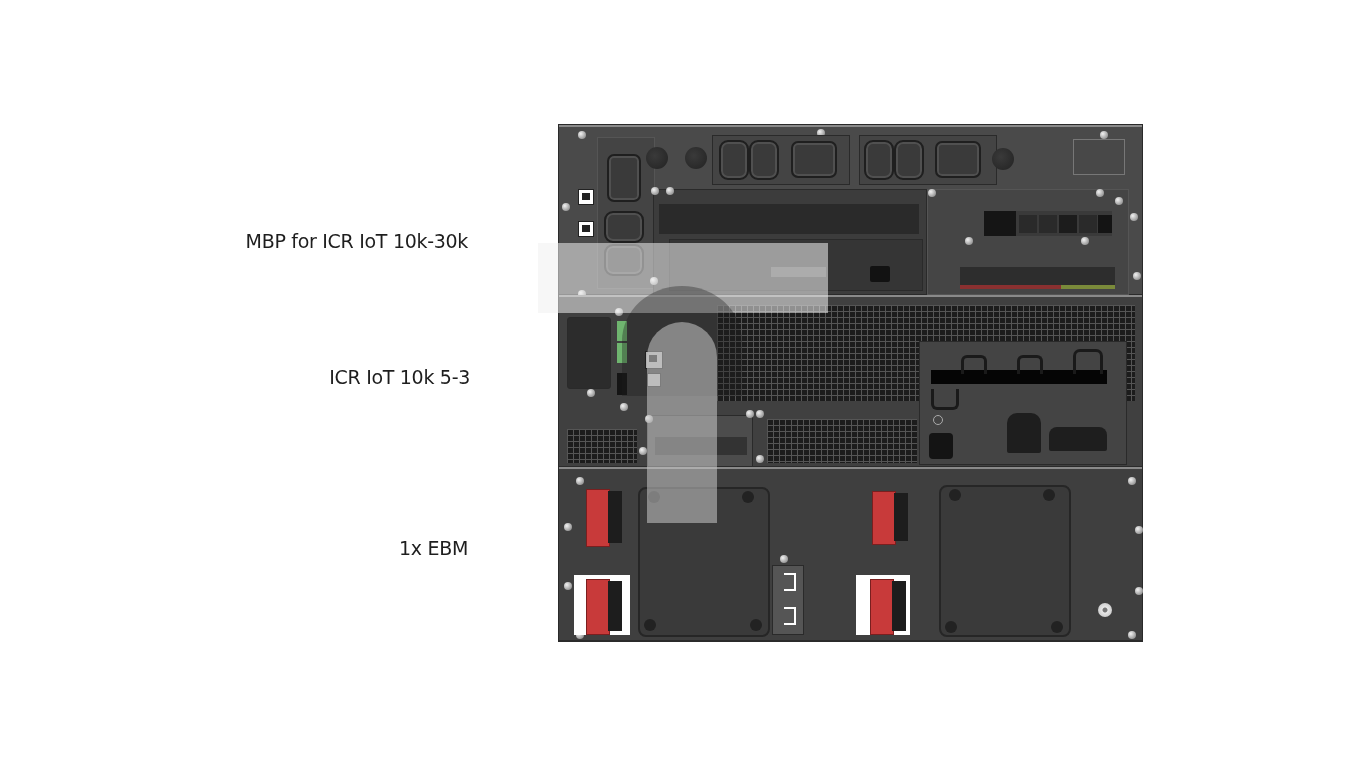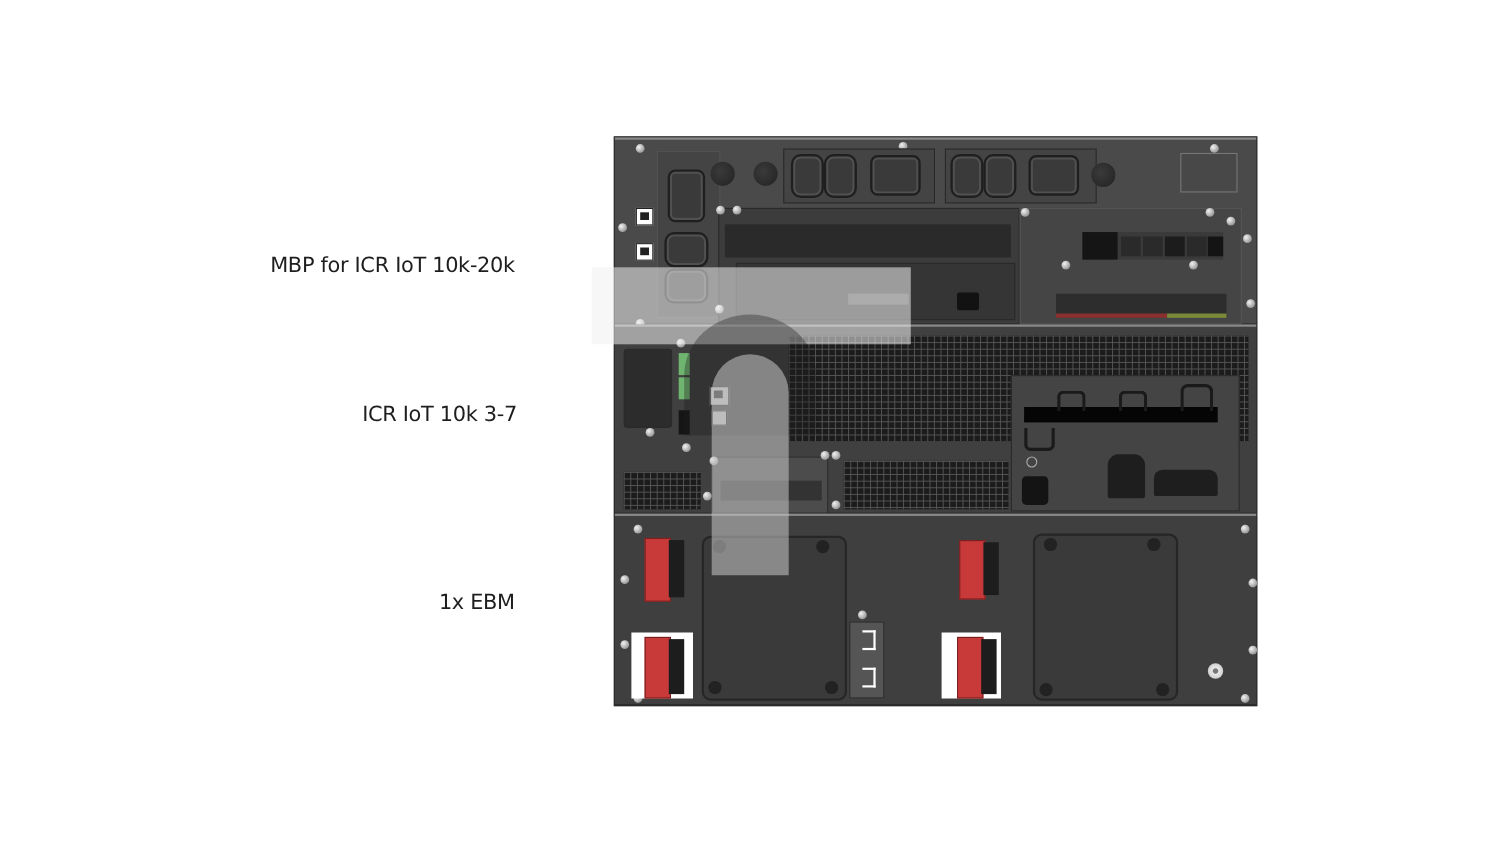--- a/index.html
+++ b/index.html
@@ -19,22 +19,22 @@
   .redconn{position:absolute;background:#c83a3a;border:1px solid #7a1f1f;}
   .blkhalf{position:absolute;background:#1d1d1d;}
   .cover{position:absolute;background:#3a3a3a;border:2px solid #262626;border-radius:8px;}
   .cover .bolt{position:absolute;width:12px;height:12px;border-radius:50%;background:#222;}
   .wm-bar{position:absolute;background:rgba(240,240,240,0.55);}
   .wm-arch{position:absolute;border-radius:50% 50% 0 0;}
 </style>
 </head>
 <body>
 
-<div class="label" style="right:892px;top:230px;">MBP for ICR IoT 10k-20k</div>
-<div class="label" style="right:890px;top:366px;">ICR IoT 10k 3-7</div>
+<div class="label" style="right:892px;top:230px;">MBP for ICR IoT 10k-30k</div>
+<div class="label" style="right:890px;top:366px;">ICR IoT 10k 5-3</div>
 <div class="label" style="right:892px;top:537px;">1x EBM</div>
 
 <div class="device">
 
   <div class="unit" style="top:0;height:170px;background:#4a4a4a;">
     <div class="screw" style="left:19px;top:4px;"></div>
     <div class="screw" style="left:258px;top:2px;"></div>
     <div class="screw" style="left:541px;top:4px;"></div>
     <div class="screw" style="left:3px;top:76px;"></div>
     <div class="screw" style="left:19px;top:163px;"></div>

